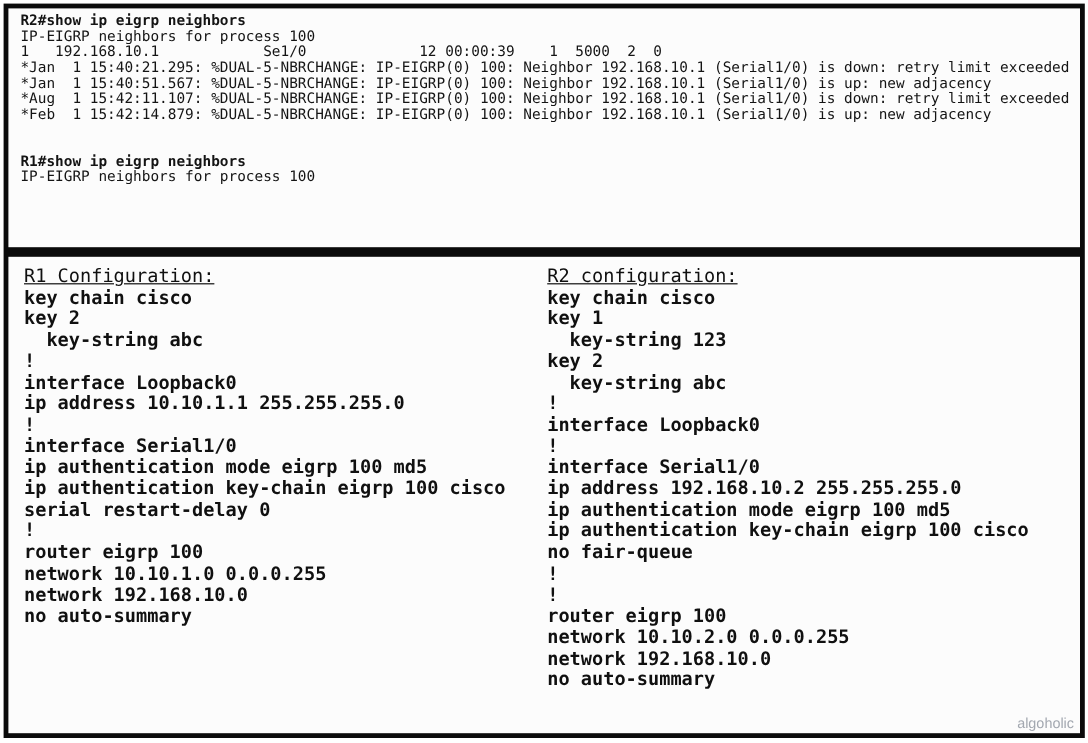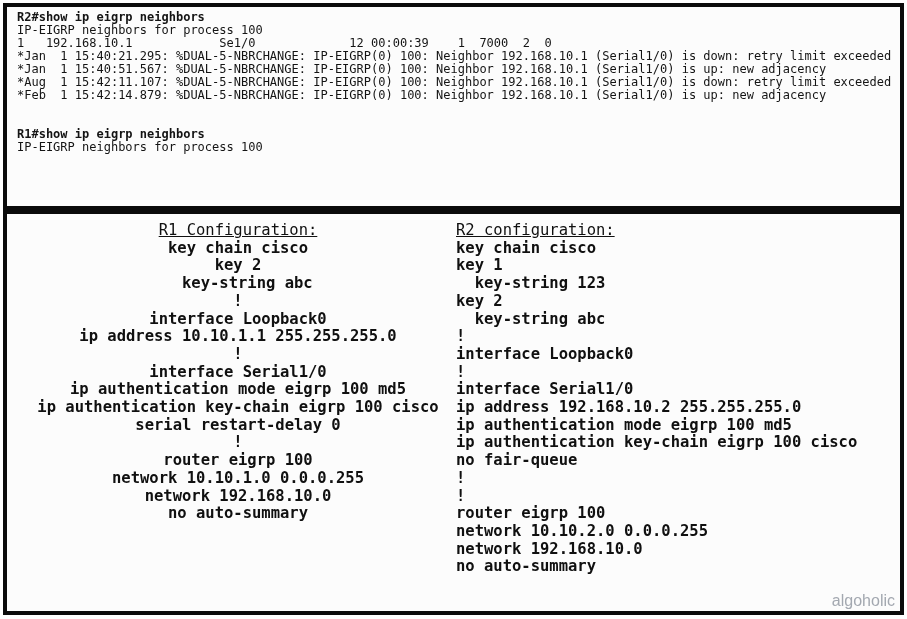--- a/index.html
+++ b/index.html
@@ -23,43 +23,43 @@
     font-size: 12px;
     line-height: 13px;
     color: #141414;
   }
   .cols { display: flex; }
   .col {
     font-size: 15.5px;
     line-height: 17.7px;
     color: #101010;
   }
-  .col-r1 { flex: 0 0 436px; width: 436px; text-align: center; }
+  .col-r1 { flex: 0 0 436px; width: 436px; }
   .col-r2 { flex: 1 1 auto; }
   .tline { white-space: pre; }
   .tline.b { font-weight: bold; }
   .tline.u { text-decoration: underline; }
   .watermark {
     position: absolute;
     right: 5px; bottom: 1px;
     font-family: "Liberation Sans", sans-serif;
-    font-size: 16px;
+    font-size: 12px;
     color: #a3a8b0;
   }
 </style>
 </head>
 <body>
 
 <div class="frame">
 
   <div class="panel panel-top">
     <div class="term">
         <div class="tline b">R2#show ip eigrp neighbors</div>
         <div class="tline">IP-EIGRP neighbors for process 100</div>
-        <div class="tline">1   192.168.10.1            Se1/0             12 00:00:39    1  7000  2  0</div>
+        <div class="tline">1   192.168.10.1            Se1/0             12 00:00:39    1  5000  2  0</div>
         <div class="tline">*Jan  1 15:40:21.295: %DUAL-5-NBRCHANGE: IP-EIGRP(0) 100: Neighbor 192.168.10.1 (Serial1/0) is down: retry limit exceeded</div>
         <div class="tline">*Jan  1 15:40:51.567: %DUAL-5-NBRCHANGE: IP-EIGRP(0) 100: Neighbor 192.168.10.1 (Serial1/0) is up: new adjacency</div>
         <div class="tline">*Aug  1 15:42:11.107: %DUAL-5-NBRCHANGE: IP-EIGRP(0) 100: Neighbor 192.168.10.1 (Serial1/0) is down: retry limit exceeded</div>
         <div class="tline">*Feb  1 15:42:14.879: %DUAL-5-NBRCHANGE: IP-EIGRP(0) 100: Neighbor 192.168.10.1 (Serial1/0) is up: new adjacency</div>
         <div class="tline">&nbsp;</div>
         <div class="tline">&nbsp;</div>
         <div class="tline b">R1#show ip eigrp neighbors</div>
         <div class="tline">IP-EIGRP neighbors for process 100</div>
       </div>
   </div>

